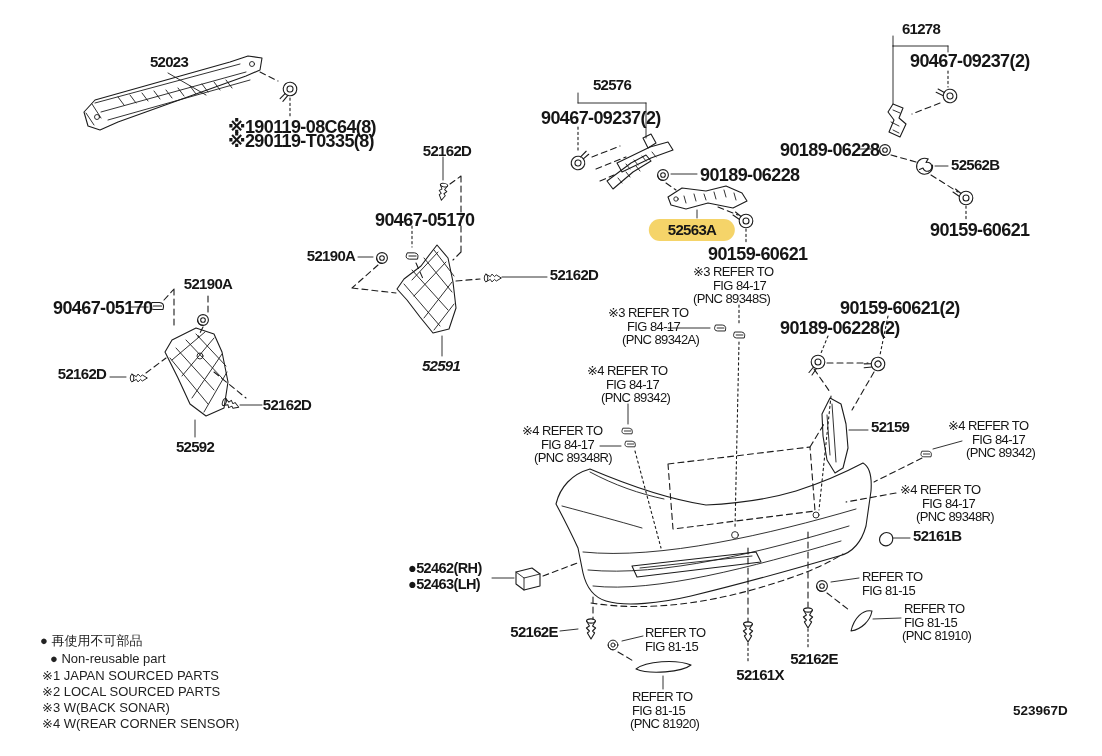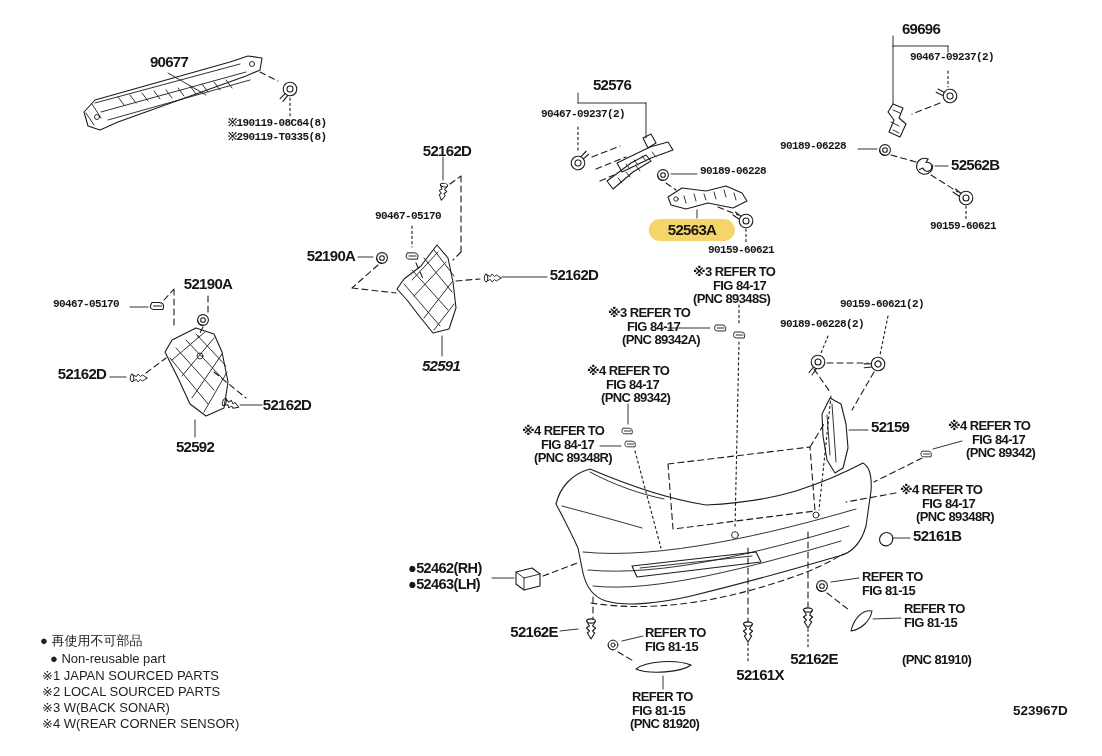--- a/index.html
+++ b/index.html
@@ -8,23 +8,23 @@
   #art{position:absolute;left:0;top:0;}
   #art *{stroke:#1c1c1c;fill:none;stroke-width:1.1;stroke-linecap:round;stroke-linejoin:round;}
   #art .dash{stroke-dasharray:6 4;}
   #art .dot{stroke-dasharray:2.2 3;}
   #art .thin{stroke-width:0.9;}
   #labels{position:absolute;left:0;top:0;width:100%;height:100%;}
   .lbl{position:absolute;white-space:nowrap;line-height:1.05;}
   .ctr{transform:translateX(-50%);}
   .part{font-weight:bold;font-size:15px;letter-spacing:-0.7px;}
   .part15{font-weight:bold;font-size:14.5px;letter-spacing:-0.6px;}
-  .num{font-weight:bold;font-size:11px;letter-spacing:-0.6px;font-family:Liberation Mono, monospace;}
+  .num{font-weight:bold;font-size:18px;letter-spacing:-0.6px;}
   .hl{background:#F5D469;padding:3px 19px;border-radius:14px;margin-top:-3px;}
-  .refblock{position:absolute;font-weight:bold;font-size:13px;letter-spacing:-0.6px;line-height:13.5px;white-space:nowrap;}
+  .refblock{position:absolute;font-weight:normal;font-size:13px;letter-spacing:-0.6px;line-height:13.5px;white-space:nowrap;}
   .legend-item{position:absolute;font-size:13px;font-weight:400;letter-spacing:0;color:#222;white-space:nowrap;}
   .doccode{position:absolute;font-weight:bold;font-size:13.5px;letter-spacing:0;}
 </style>
 </head>
 <body>
 
 <div id="stage">
 
   <svg id="art" width="1102" height="756" viewBox="0 0 1102 756">
     <defs>
@@ -218,23 +218,23 @@
       <path class="dash" d="M827,593 L849,610"></path>
       <path d="M851,631 C854,618 863,609 872,611 C870,621 862,629 851,631 Z"></path>
       <path class="thin" d="M873,619 L901,618"></path>
       <path d="M880,542 c-2,-6 4,-11 9,-9 c5,2 5,9 0,12 c-4,2 -8,0 -9,-3 Z"></path>
       <path class="thin" d="M893,538 H910"></path>
     </g>
   </svg>
 
   <div id="labels">
     <div class="doccode" style="left:1013px;top:703px;">523967D</div>
-  <div class="lbl part ctr" style="left: 169px; top: 54px;">90677</div>
+  <div class="lbl part ctr" style="left: 169px; top: 54px;">52023</div>
       <div class="lbl part ctr" style="left: 612px; top: 77px;">52576</div>
-      <div class="lbl part ctr" style="left: 921px; top: 21px;">69696</div>
+      <div class="lbl part ctr" style="left: 921px; top: 21px;">61278</div>
       <div class="lbl part" style="left: 951px; top: 157px;">52562B</div>
       <div class="lbl part ctr hl" style="left: 692px; top: 222px;">52563A</div>
       <div class="lbl part ctr" style="left: 208px; top: 276px;">52190A</div>
       <div class="lbl part ctr" style="left: 331px; top: 248px;">52190A</div>
       <div class="lbl part ctr" style="left: 447px; top: 143px;">52162D</div>
       <div class="lbl part ctr" style="left: 82px; top: 366px;">52162D</div>
       <div class="lbl part ctr" style="left: 287px; top: 397px;">52162D</div>
       <div class="lbl part ctr" style="left: 574px; top: 267px;">52162D</div>
       <div class="lbl part ctr" style="left: 441px; top: 358px; font-style: italic;">52591</div>
       <div class="lbl part ctr" style="left: 195px; top: 439px;">52592</div>
@@ -296,21 +296,21 @@
         <div style="margin-left: 0px;">FIG 81-15</div>
         <div style="margin-left: -2px;">(PNC 81920)</div>
       </div>
       <div class="refblock" style="left: 862px; top: 570px;">
         <div style="margin-left: 0px;">REFER TO</div>
         <div style="margin-left: 0px;">FIG 81-15</div>
       </div>
       <div class="refblock" style="left: 904px; top: 602px;">
         <div style="margin-left: 0px;">REFER TO</div>
         <div style="margin-left: 0px;">FIG 81-15</div>
-        <div style="margin-left: -2px; margin-top: 24px;">(PNC 81910)</div>
+        <div style="margin-left: -2px;">(PNC 81910)</div>
       </div>
       <div class="legend-item" style="left: 40px; top: 632px;">● 再使用不可部品</div>
       <div class="legend-item" style="left: 50px; top: 651px;">● Non-reusable part</div>
       <div class="legend-item" style="left: 42px; top: 668px;">※1 JAPAN SOURCED PARTS</div>
       <div class="legend-item" style="left: 42px; top: 684px;">※2 LOCAL SOURCED PARTS</div>
       <div class="legend-item" style="left: 42px; top: 700px;">※3 W(BACK SONAR)</div>
       <div class="legend-item" style="left: 42px; top: 716px;">※4 W(REAR CORNER SENSOR)</div>
     </div>
 </div>
 

